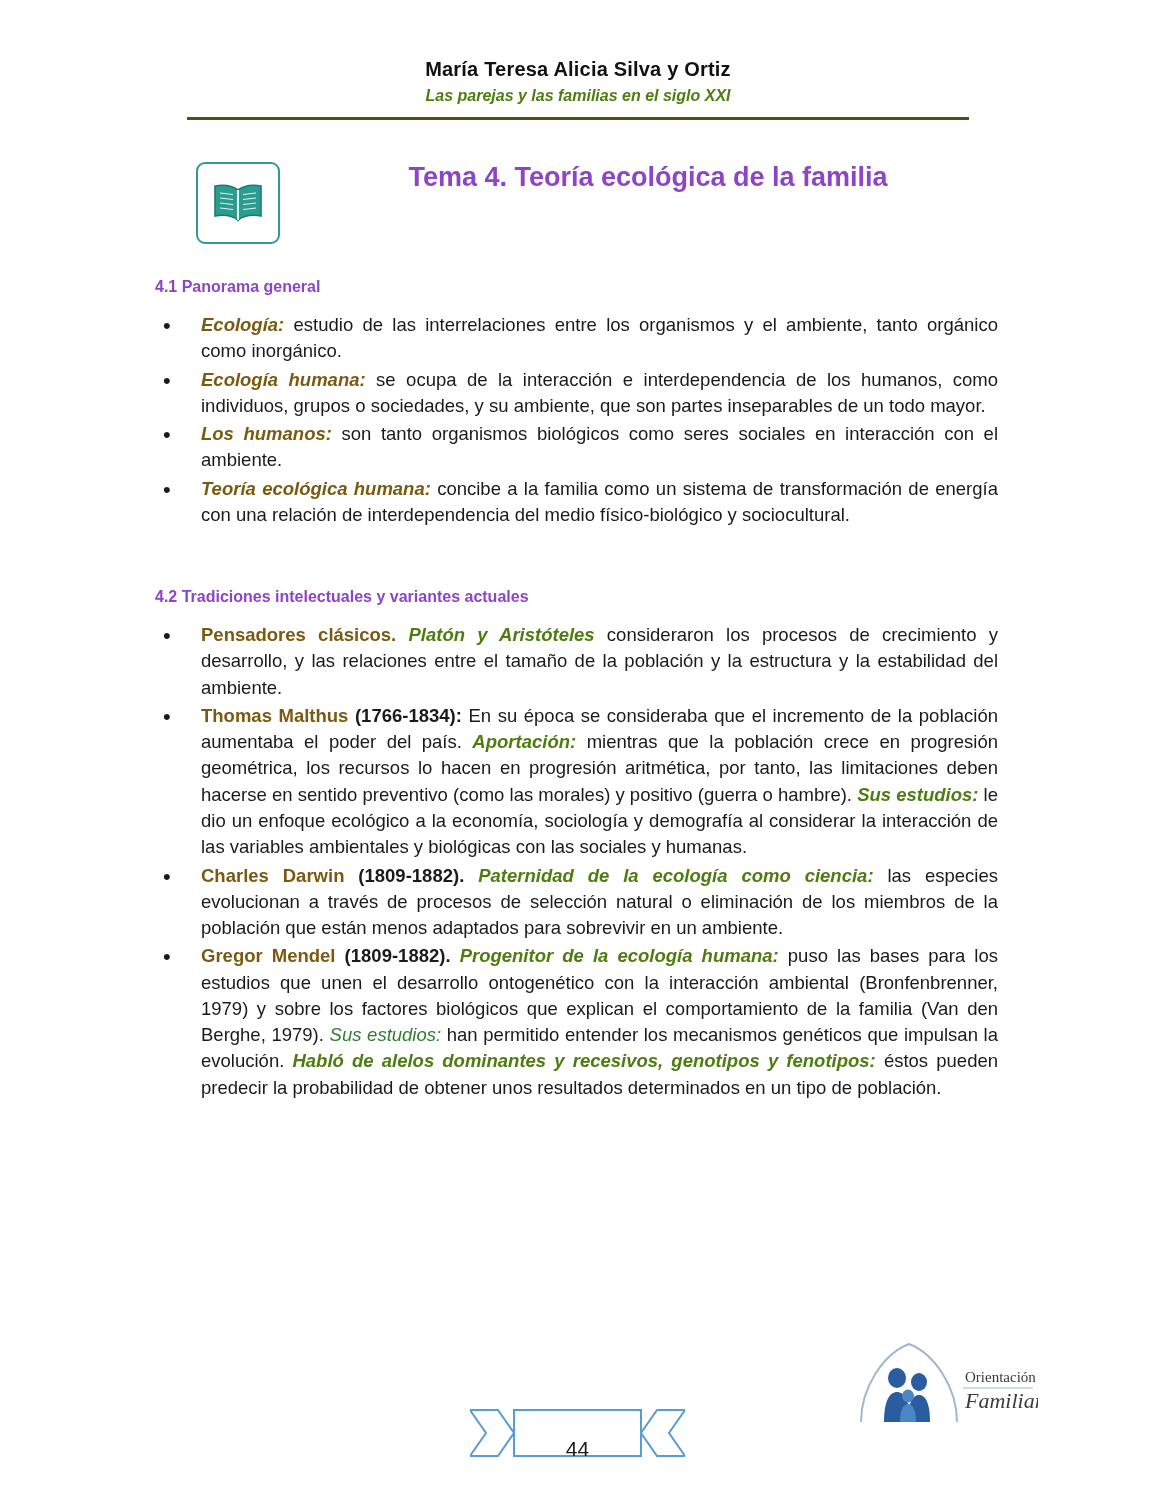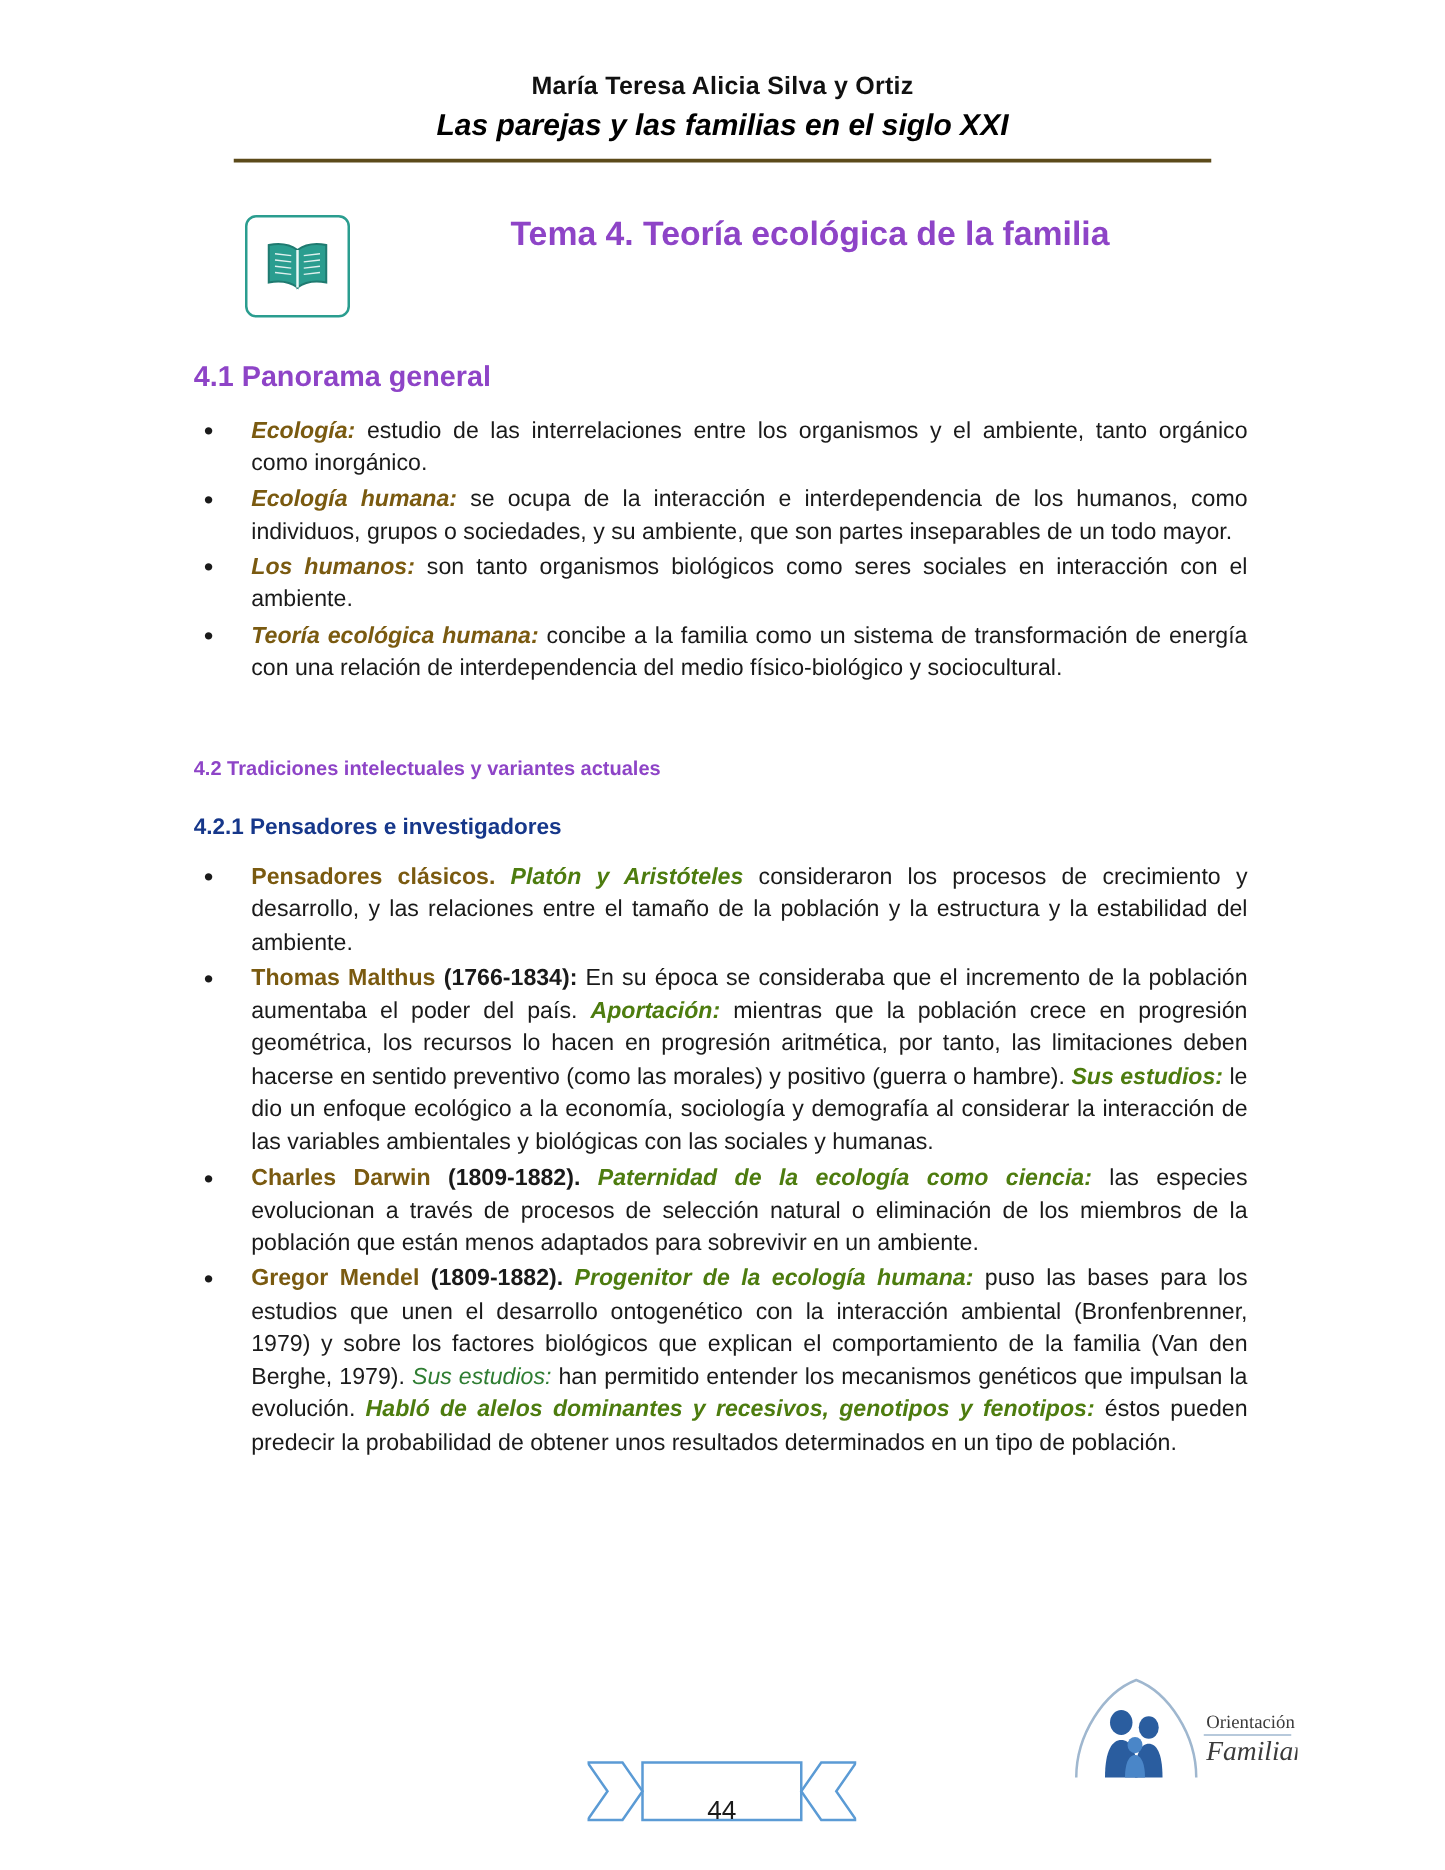--- a/index.html
+++ b/index.html
@@ -28,24 +28,24 @@
     text-align: center;
     padding-top: 58px;
   }
   .header-author {
     font-size: 20px;
     font-weight: bold;
     color: #111111;
     letter-spacing: 0.2px;
   }
   .header-title {
-    font-size: 24px;
-    font-weight: bold;
-    font-style: italic;
-    color: #000000;
+    font-size: 16px;
+    font-weight: bold;
+    font-style: italic;
+    color: #4d7c0f;
     margin-top: 6px;
   }
   .header-rule {
     margin: 12px auto 0 auto;
     width: 782px;
     height: 3px;
     background: #5c4a1a;
   }
 
   
@@ -70,21 +70,21 @@
     flex: 1 1 auto;
     text-align: center;
     font-size: 27px;
     font-weight: bold;
     color: #8e44c7;
     padding-left: 10px;
   }
 
   
   .h2 {
-    font-size: 23px;
+    font-size: 16px;
     font-weight: bold;
     color: #8e44c7;
     margin: 34px 0 0 155px;
   }
   .h2.big {
     font-size: 16px;
     margin-top: 60px;
   }
   .h3 {
     font-size: 18px;
@@ -215,21 +215,20 @@
     </li>
     <li>
       <span class="lead">Los humanos:</span><span> son tanto organismos biológicos como seres sociales en interacción con el ambiente.</span>
     </li>
     <li>
       <span class="lead">Teoría ecológica humana:</span><span> concibe a la familia como un sistema de transformación de energía con una relación de interdependencia del medio físico-biológico y sociocultural.</span>
     </li>
   </ul>
 
   <div class="h2 big">4.2 Tradiciones intelectuales y variantes actuales</div>
-  <div class="h3">4.2.1 Pensadores e investigadores</div>
 
   <ul class="bullets">
     <li>
       <span class="lead-np">Pensadores clásicos.</span><span class="grn"> Platón y Aristóteles</span><span> consideraron los procesos de crecimiento y desarrollo, y las relaciones entre el tamaño de la población y la estructura y la estabilidad del ambiente.</span>
     </li>
     <li>
       <span class="lead-np">Thomas Malthus</span><span class="bold"> (1766-1834):</span><span> En su época se consideraba que el incremento de la población aumentaba el poder del país. </span><span class="grn">Aportación:</span><span> mientras que la población crece en progresión geométrica, los recursos lo hacen en progresión aritmética, por tanto, las limitaciones deben hacerse en sentido preventivo (como las morales) y positivo (guerra o hambre). </span><span class="grn">Sus estudios:</span><span> le dio un enfoque ecológico a la economía, sociología y demografía al considerar la interacción de las variables ambientales y biológicas con las sociales y humanas.</span>
     </li>
     <li>
       <span class="lead-np">Charles Darwin</span><span class="bold"> (1809-1882).</span><span class="grn"> Paternidad de la ecología como ciencia:</span><span> las especies evolucionan a través de procesos de selección natural o eliminación de los miembros de la población que están menos adaptados para sobrevivir en un ambiente.</span>

